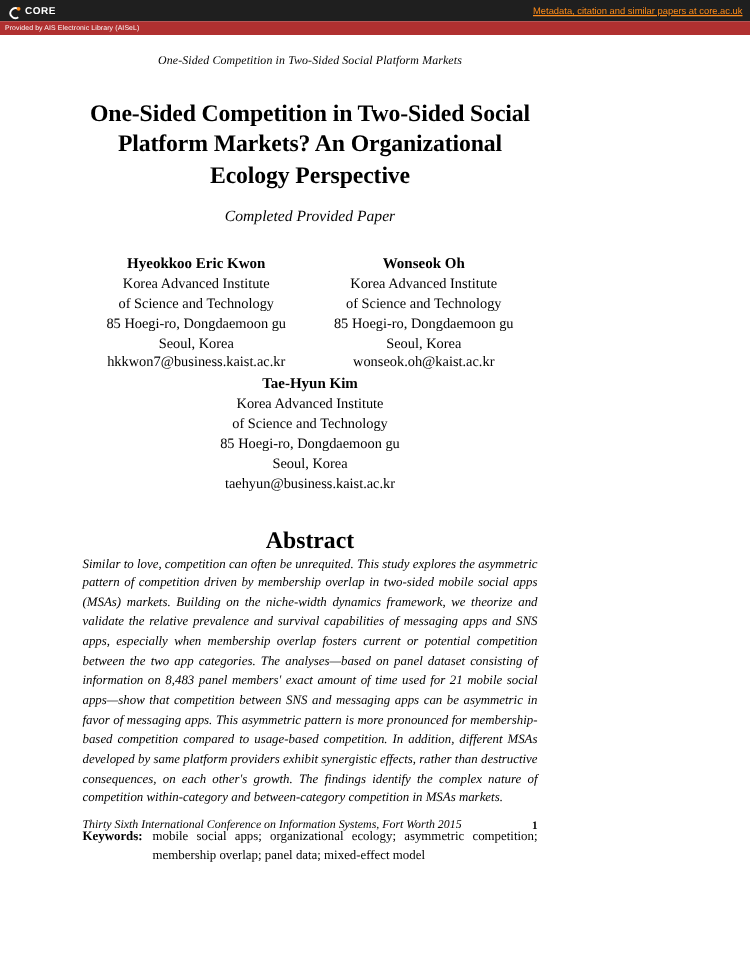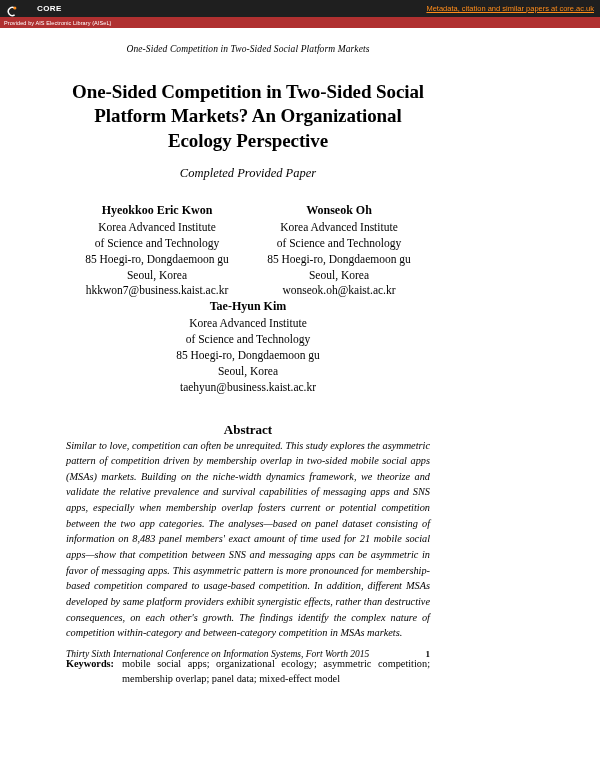--- a/index.html
+++ b/index.html
@@ -22,21 +22,21 @@
     background: #1f1f1f;
     display: flex;
     align-items: center;
     justify-content: space-between;
     padding: 0 6px;
     box-sizing: border-box;
   }
   .core-logo {
     display: flex;
     align-items: center;
-    gap: 20px;
+    gap: 3px;
   }
   .core-logo-mark {
     width: 11px;
     height: 11px;
     position: relative;
   }
   .core-logo-text {
     color: #ffffff;
     font-family: "Liberation Sans", sans-serif;
     font-size: 8px;
@@ -118,21 +118,21 @@
     line-height: 1.38;
   }
   .author-center {
     margin-top: 0;
     text-align: center;
   }
 
   
   .abstract-title {
     text-align: center;
-    font-size: 13px;
+    font-size: 19px;
     font-weight: bold;
     margin-top: 26px;
   }
   .abstract-body {
     font-size: 10.3px;
     font-style: italic;
     line-height: 1.52;
     text-align: justify;
   }
 

